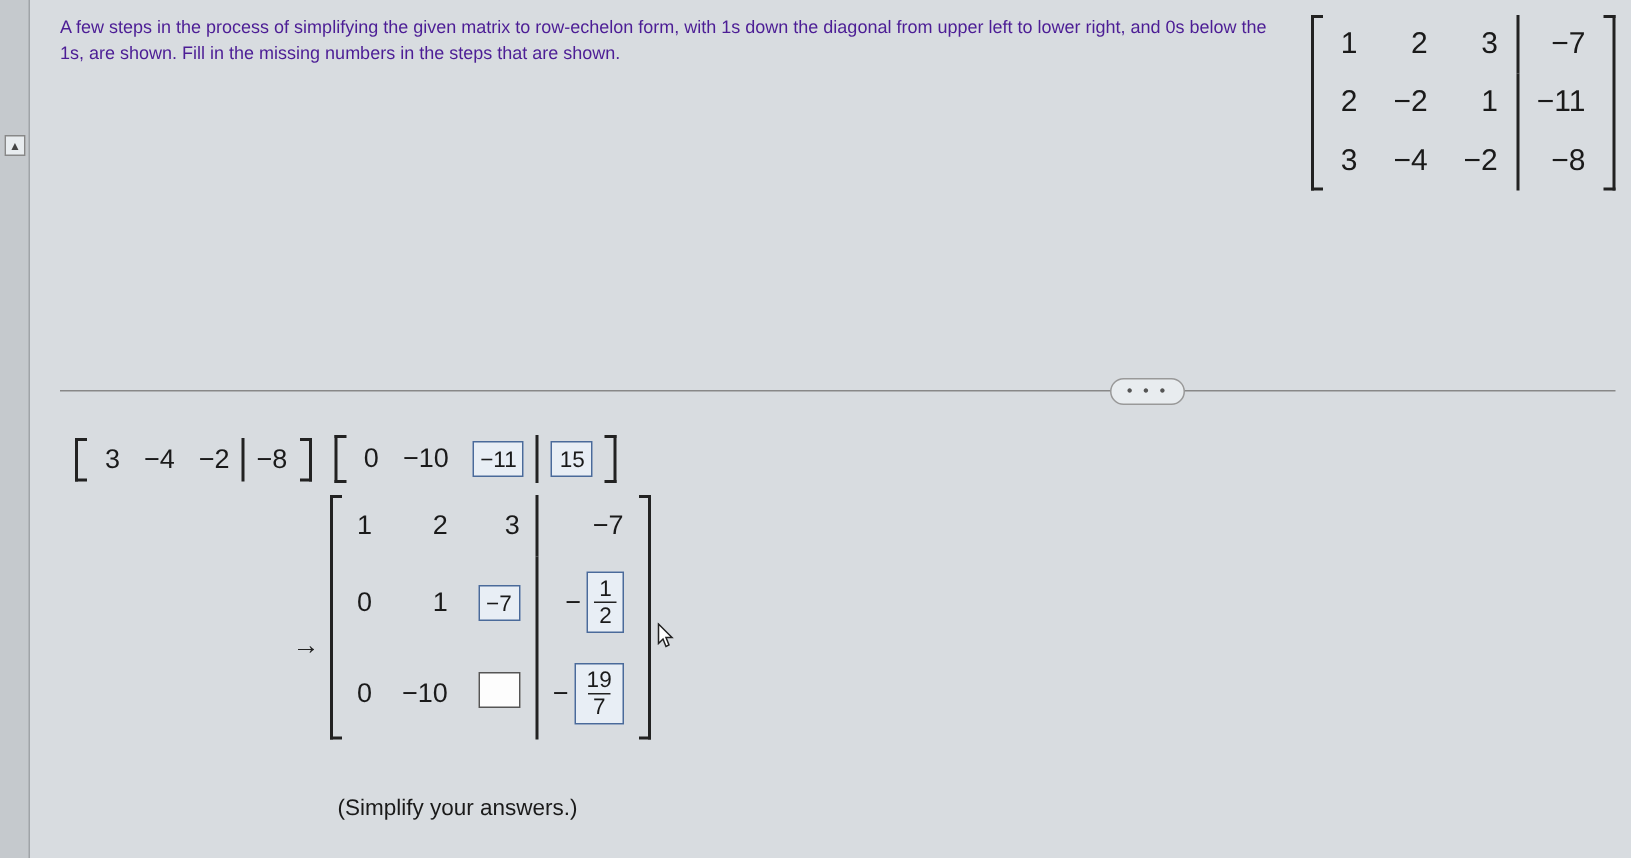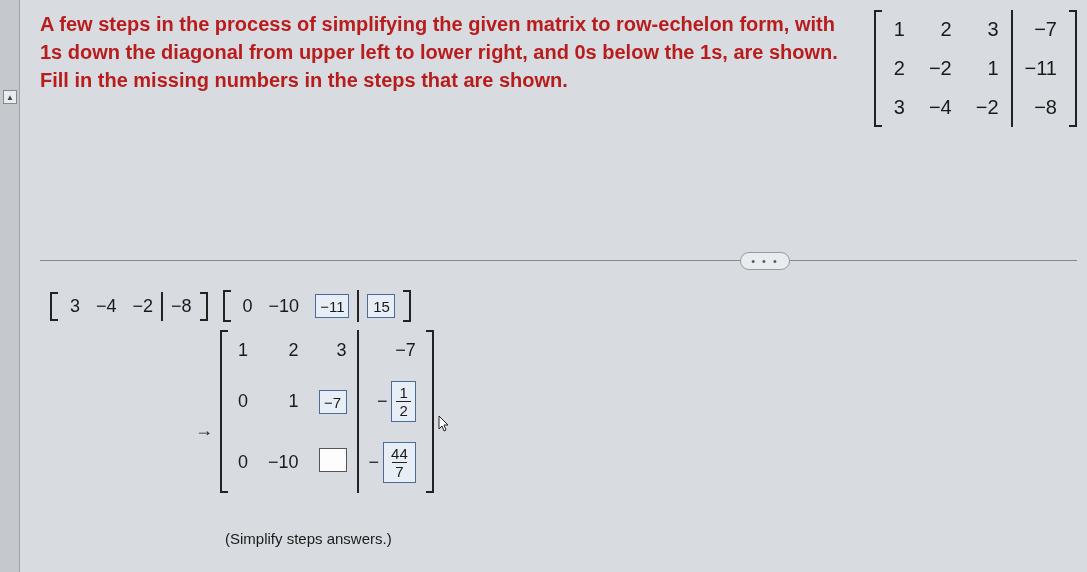--- a/index.html
+++ b/index.html
@@ -40,24 +40,24 @@
       top: 10px;
       right: 10px;
     }
     .question-header {
       display: flex;
       align-items: flex-start;
       gap: 20px;
     }
     .question-text {
       flex: 1;
-      font-size: 20px;
+      font-size: 12px;
       line-height: 1.4;
-      color: #b91c1c;
-      font-weight: 700;
+      color: #4c1d95;
+      font-weight: 400;
     }
     .matrix {
       display: inline-flex;
       align-items: stretch;
       font-size: 18px;
       font-family: Arial, sans-serif;
     }
     .matrix-bracket {
       width: 8px;
       border-top: 2px solid #222;
@@ -305,31 +305,31 @@
         <span class="matrix-cell">0</span>
         <span class="matrix-cell">−10</span>
         <span class="matrix-cell">
           <span class="input-box empty"></span>
         </span>
         <span class="matrix-cell aug-sep">
           <span class="frac-wrap">
             <span class="neg">−</span>
             <span class="frac-box">
               <span class="frac">
-                <span class="frac-num">44</span>
+                <span class="frac-num">19</span>
                 <span class="frac-den">7</span>
               </span>
             </span>
           </span>
         </span>
       </div>
     </div>
     <div class="matrix-bracket right"></div>
   </div>
 </div>
 
 <div class="cursor-pointer">
   <svg width="14" height="18" viewBox="0 0 14 18">
     <path d="M1 1 L1 14 L4 11 L6 16 L8 15 L6 10 L10 10 Z" fill="#fff" stroke="#222" stroke-width="1"></path>
   </svg>
 </div>
 
-<div class="simplify-note">(Simplify steps answers.)</div>
+<div class="simplify-note">(Simplify your answers.)</div>
 
 </body></html>

